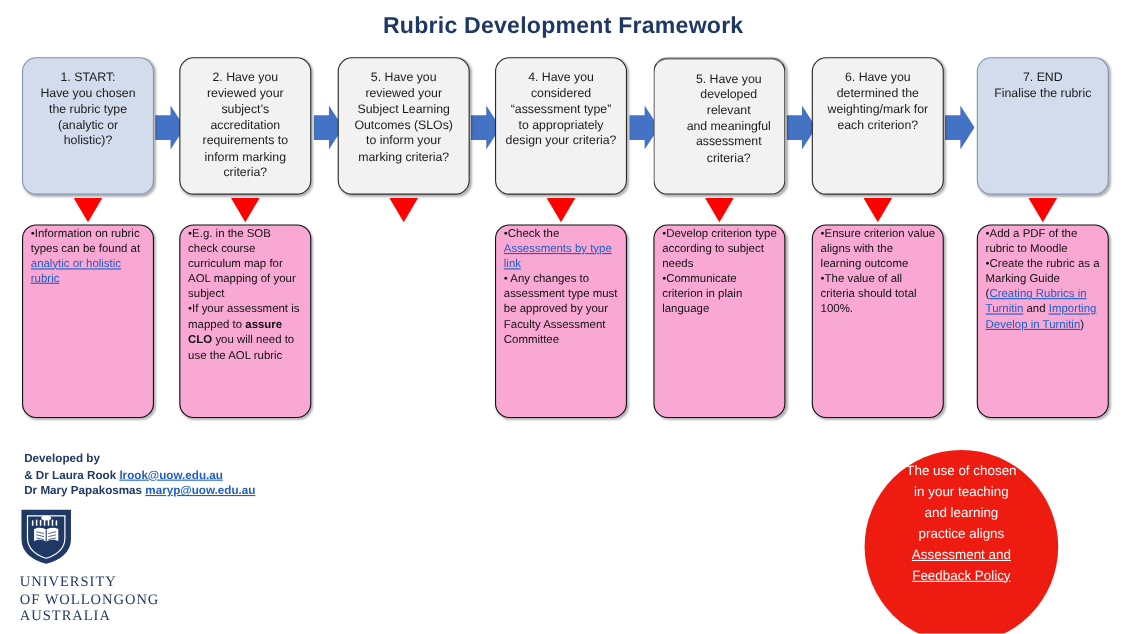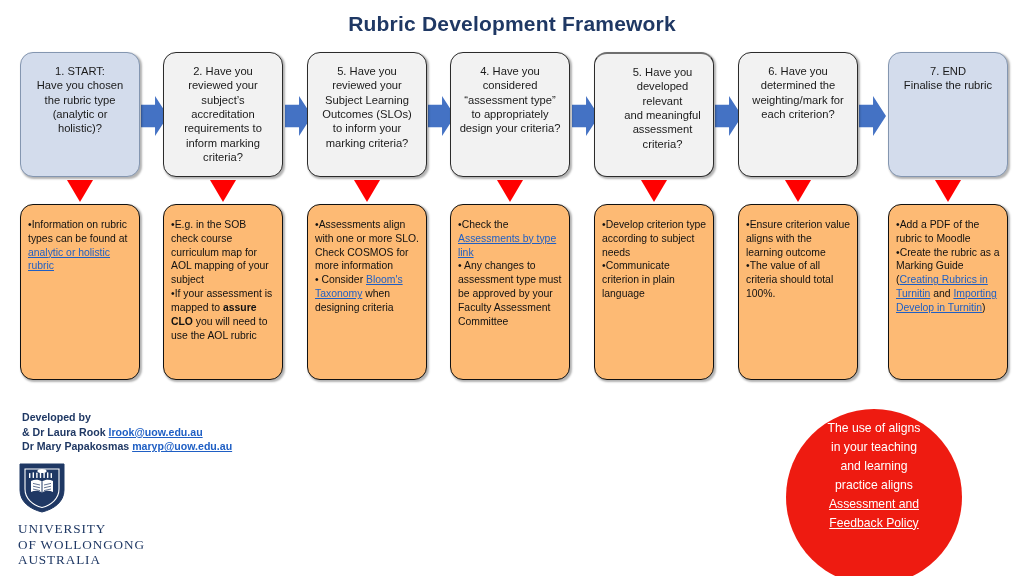--- a/index.html
+++ b/index.html
@@ -28,23 +28,23 @@
     padding:11px 6px 4px 6px;
     box-shadow:1.5px 1.5px 2px rgba(0,0,0,0.30);
   }
   .step.blue{background:#D3DCEC;border:1px solid #8496B0;}
   .step.gray{background:#F2F2F2;border:1.4px solid #2b2b2b;}
   .step.gray.thick{border-top-color:#6f6f6f;border-top-width:2.2px;padding-left:23px;}
 
   
   .detail{
     position:absolute;top:204px;width:120px;height:176px;
-    background:#fdba74;border:1.3px solid #111;border-radius:13px;
+    background:#f9a8d4;border:1.3px solid #111;border-radius:13px;
     box-sizing:border-box;
-    padding:13px 6px 4px 7px;
+    padding:1px 6px 4px 7px;
     font-size:10.4px;line-height:1.33;color:#111;
     text-align:left;
     box-shadow:1.5px 1.5px 2px rgba(0,0,0,0.30);
     overflow:hidden;
   }
   .detail p{margin:0;}
   .detail .lnk{color:#1F5FC4;text-decoration:underline;}
   .detail .bold{font-weight:bold;}
 
   
@@ -166,24 +166,20 @@
 
   <div class="detail" style="left:20px">
     <p><span>•Information on rubric types can be found at </span><span class="lnk">analytic or holistic rubric</span></p>
   </div>
 
   <div class="detail" style="left:163px">
     <p>•E.g. in the SOB check course curriculum map for AOL mapping of your subject</p>
     <p><span>•If your assessment is mapped to </span><span class="bold">assure CLO</span><span> you will need to use the AOL rubric</span></p>
   </div>
 
-  <div class="detail" style="left:307px">
-    <p>•Assessments align with one or more SLO. Check COSMOS for more information</p>
-    <p><span>• Consider </span><span class="lnk">Bloom's Taxonomy</span><span> when designing criteria</span></p>
-  </div>
 
   <div class="detail" style="left:450px">
     <p><span>•Check the </span><span class="lnk">Assessments by type link </span></p>
     <p>• Any changes to assessment type must be approved by your Faculty Assessment Committee</p>
   </div>
 
   <div class="detail" style="left:594px">
     <p>•Develop criterion type according to subject needs</p>
     <p>•Communicate criterion in plain language</p>
   </div>
@@ -198,21 +194,21 @@
     <p><span>•Create the rubric as a Marking Guide (</span><span class="lnk">Creating Rubrics in Turnitin</span><span> and </span><span class="lnk">Importing Develop in Turnitin</span><span>)</span></p>
   </div>
 
   <div class="credits">
     <div>Developed by</div>
     <div><span>&amp; Dr Laura Rook </span><span class="mail">lrook@uow.edu.au</span></div>
     <div><span>Dr Mary Papakosmas </span><span class="mail">maryp@uow.edu.au</span></div>
   </div>
 
   <div class="circle">
-    <div>The use of aligns</div>
+    <div>The use of chosen</div>
     <div>in your teaching</div>
     <div>and learning</div>
     <div>practice aligns</div>
     <div class="u">Assessment and</div>
     <div class="u">Feedback Policy</div>
   </div>
 
   <div class="logo">
     <div class="shieldwrap">
       <svg width="48" height="52" viewBox="0 0 48 52" xmlns="http://www.w3.org/2000/svg">

